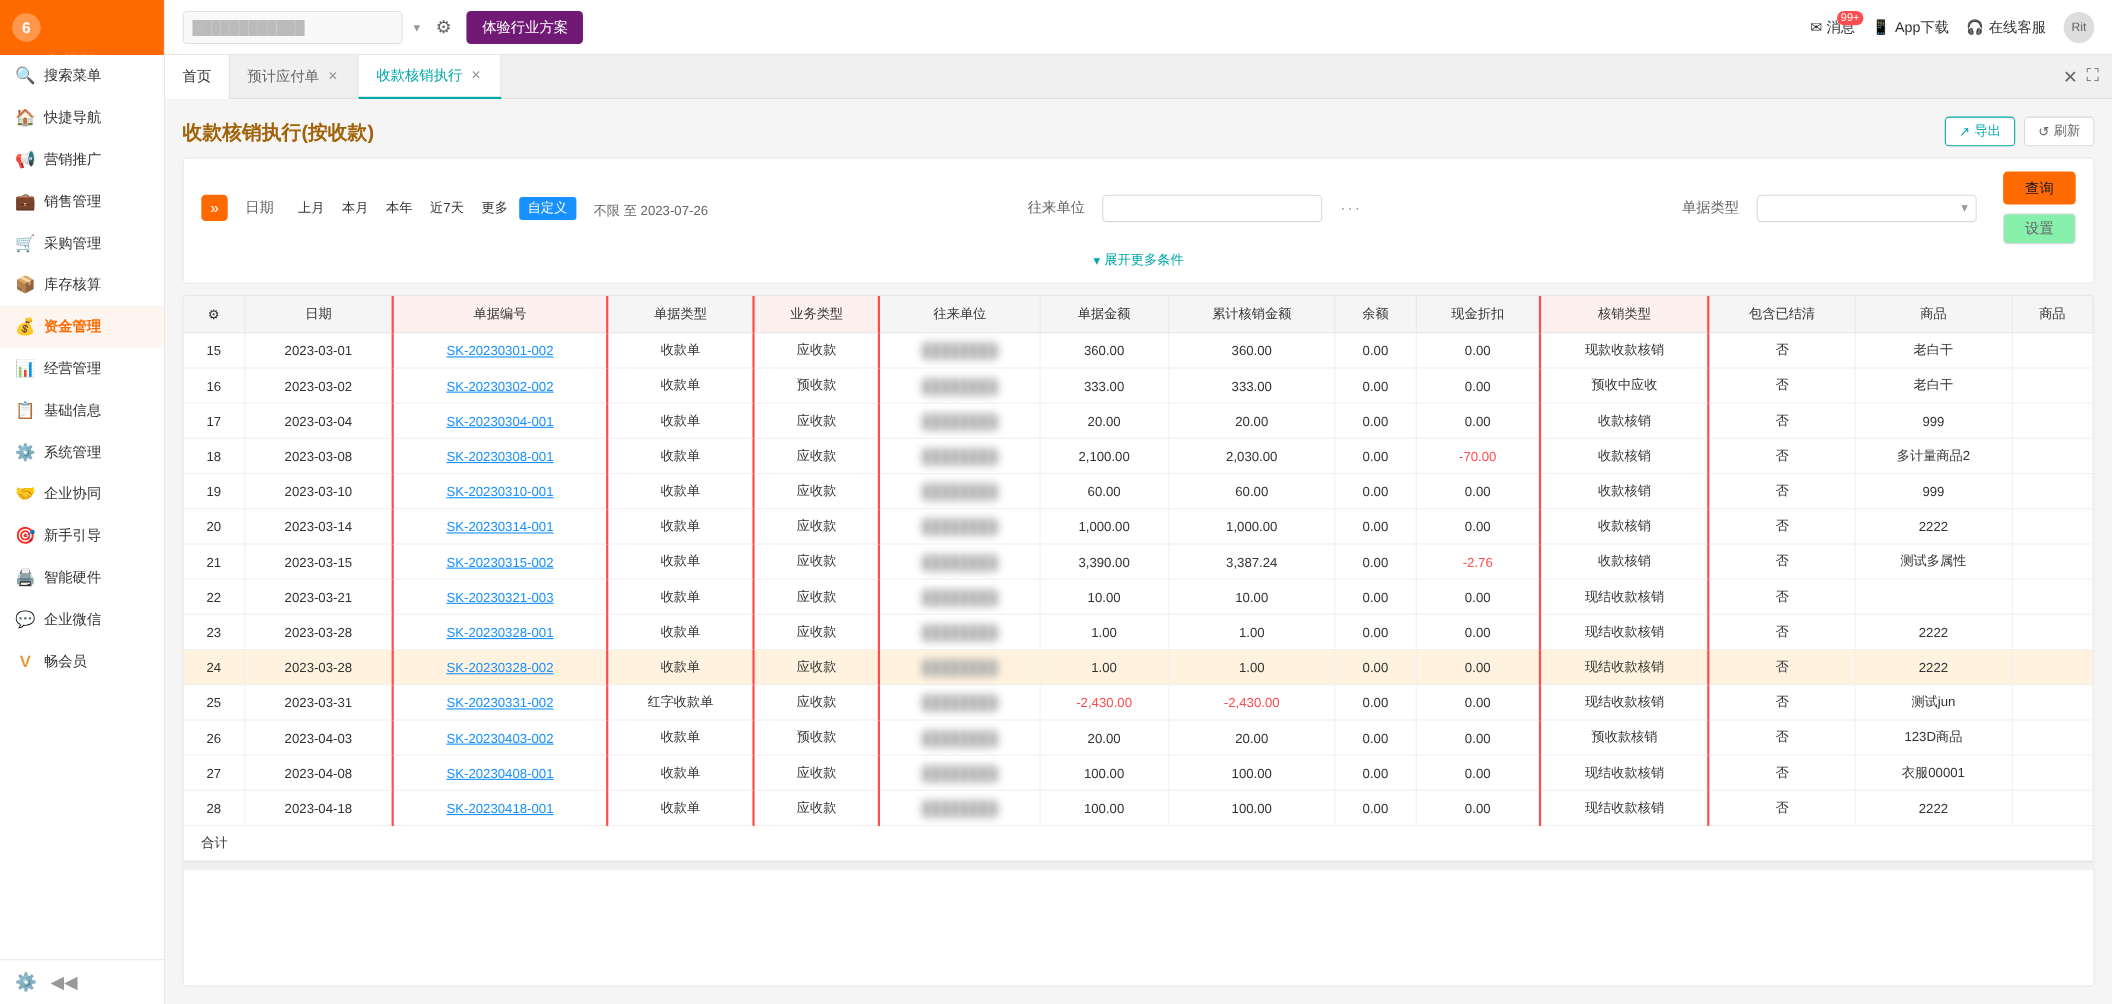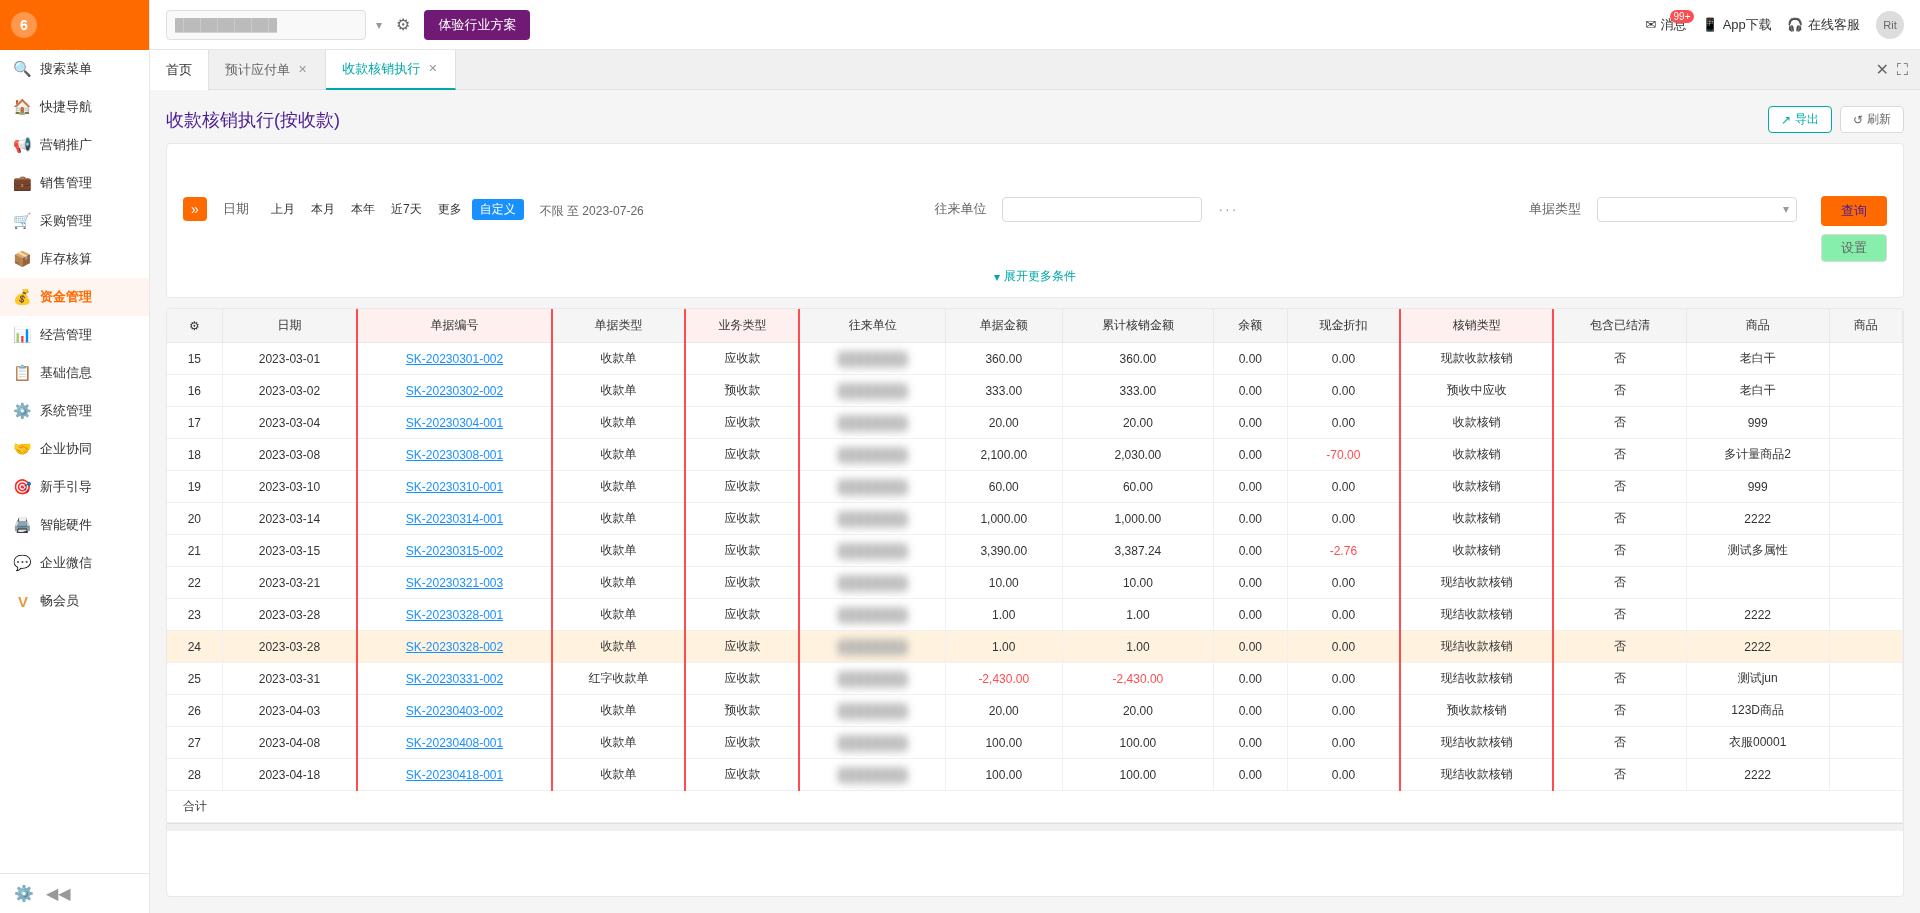--- a/index.html
+++ b/index.html
@@ -43,36 +43,36 @@
     .tab:first-child { background: #fff; color: #333; }
     .tabbar-spacer { flex: 1; }
     .tabbar-controls { display: flex; align-items: center; gap: 8px; padding: 0 12px; }
     .tabbar-btn { background: none; border: none; font-size: 16px; cursor: pointer; color: #666; }
 
     
     .content { flex: 1; overflow: hidden; display: flex; flex-direction: column; padding: 16px; gap: 10px; background: #f5f5f5; }
 
     
     .page-header { display: flex; align-items: center; justify-content: space-between; }
-    .page-title { font-size: 18px; font-weight: normal; color: #4c1d95; }
+    .page-title { font-size: 18px; font-weight: bold; color: #a16207; }
     .page-actions { display: flex; gap: 8px; }
     .btn-export { border: 1px solid #00a8a8; color: #00a8a8; background: #fff; padding: 4px 12px; border-radius: 4px; cursor: pointer; font-size: 12px; display: flex; align-items: center; gap: 4px; }
     .btn-refresh { border: 1px solid #d9d9d9; color: #666; background: #fff; padding: 4px 12px; border-radius: 4px; cursor: pointer; font-size: 12px; display: flex; align-items: center; gap: 4px; }
 
     
     .filter-bar { background: #fff; border-radius: 4px; padding: 12px 16px; border: 1px solid #e8e8e8; }
     .filter-row { display: flex; align-items: center; gap: 16px; }
     .filter-label { font-size: 13px; color: #666; white-space: nowrap; }
     .filter-date-btns { display: flex; gap: 4px; align-items: center; }
     .filter-btn { background: none; border: none; cursor: pointer; font-size: 12px; color: #333; padding: 2px 6px; border-radius: 3px; }
     .filter-btn.custom { background: #1890ff; color: #fff; padding: 2px 8px; border-radius: 3px; }
     .filter-date-range { font-size: 12px; color: #666; margin-top: 4px; }
     .filter-input { border: 1px solid #d9d9d9; border-radius: 4px; padding: 4px 10px; font-size: 13px; color: #333; min-width: 200px; }
     .filter-more { color: #999; font-size: 14px; letter-spacing: 2px; cursor: pointer; }
-    .btn-query { background: #ff6a00; color: #4c1d95; border: none; padding: 6px 20px; border-radius: 4px; cursor: pointer; font-size: 13px; margin-top: 40px; }
+    .btn-query { background: #ff6a00; color: #0f172a; border: none; padding: 6px 20px; border-radius: 4px; cursor: pointer; font-size: 13px; }
     .btn-setting { background: #86efac; color: #666; border: 1px solid #d9d9d9; padding: 4px 14px; border-radius: 4px; cursor: pointer; font-size: 13px; margin-top: 4px; }
     .filter-expand { display: flex; align-items: center; justify-content: center; margin-top: 6px; }
     .expand-btn { color: #00a8a8; font-size: 12px; cursor: pointer; display: flex; align-items: center; gap: 4px; border: none; background: none; }
 
     
     .table-container { flex: 1; background: #fff; border-radius: 4px; border: 1px solid #e8e8e8; overflow: auto; }
     table { width: 100%; border-collapse: collapse; font-size: 13px; }
     thead tr { background: #f5f5f5; }
     th { padding: 8px 10px; text-align: center; font-weight: 500; color: #333; border-bottom: 1px solid #e8e8e8; white-space: nowrap; border-right: 1px solid #e8e8e8; font-size: 12px; }
     td { padding: 7px 10px; text-align: center; color: #333; border-bottom: 1px solid #f0f0f0; border-right: 1px solid #f0f0f0; white-space: nowrap; font-size: 12px; }

